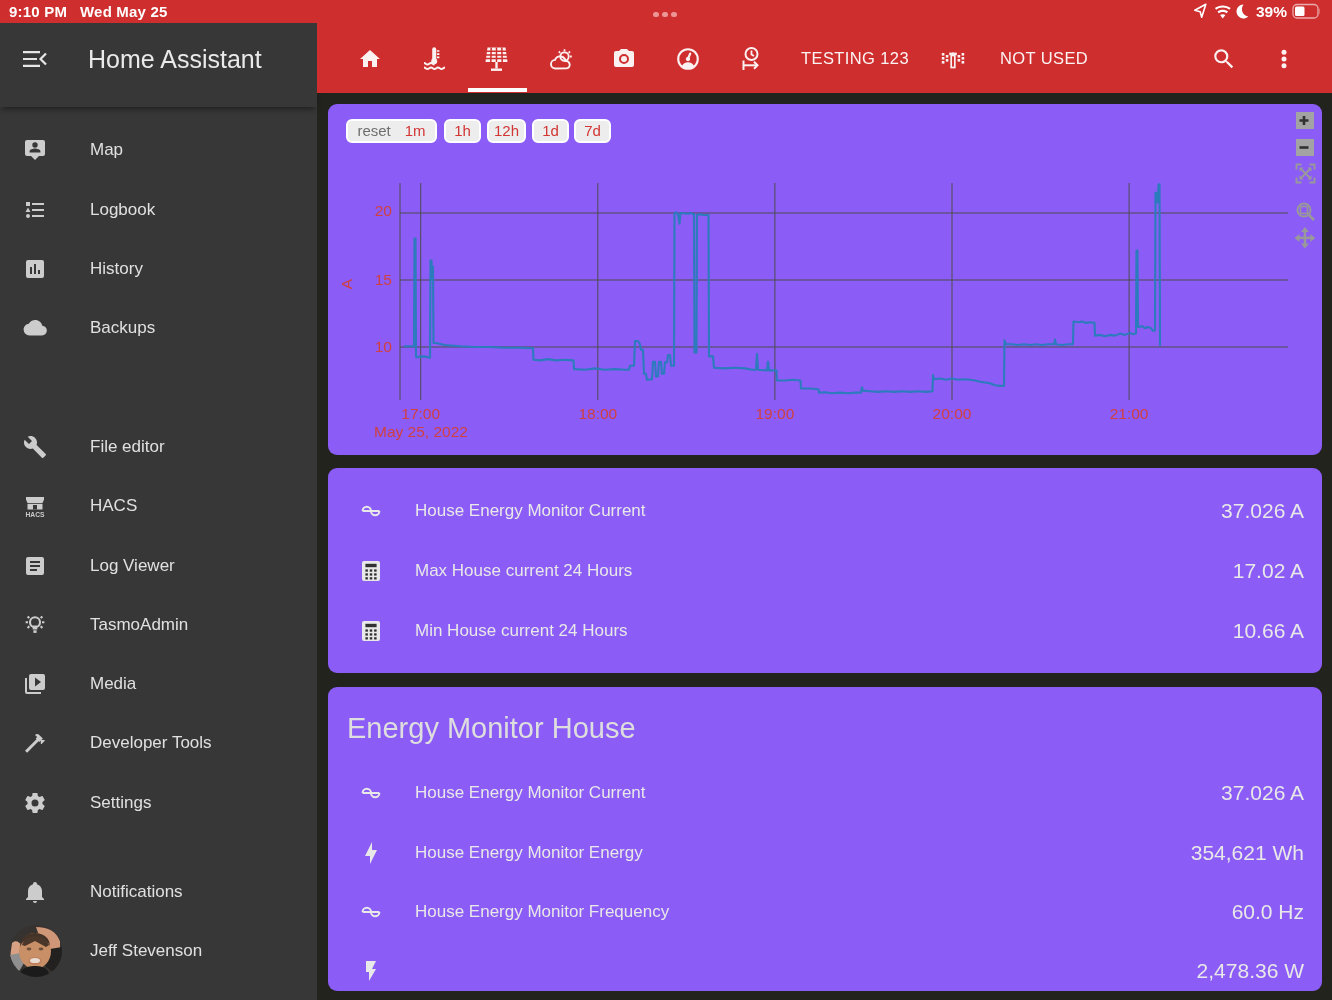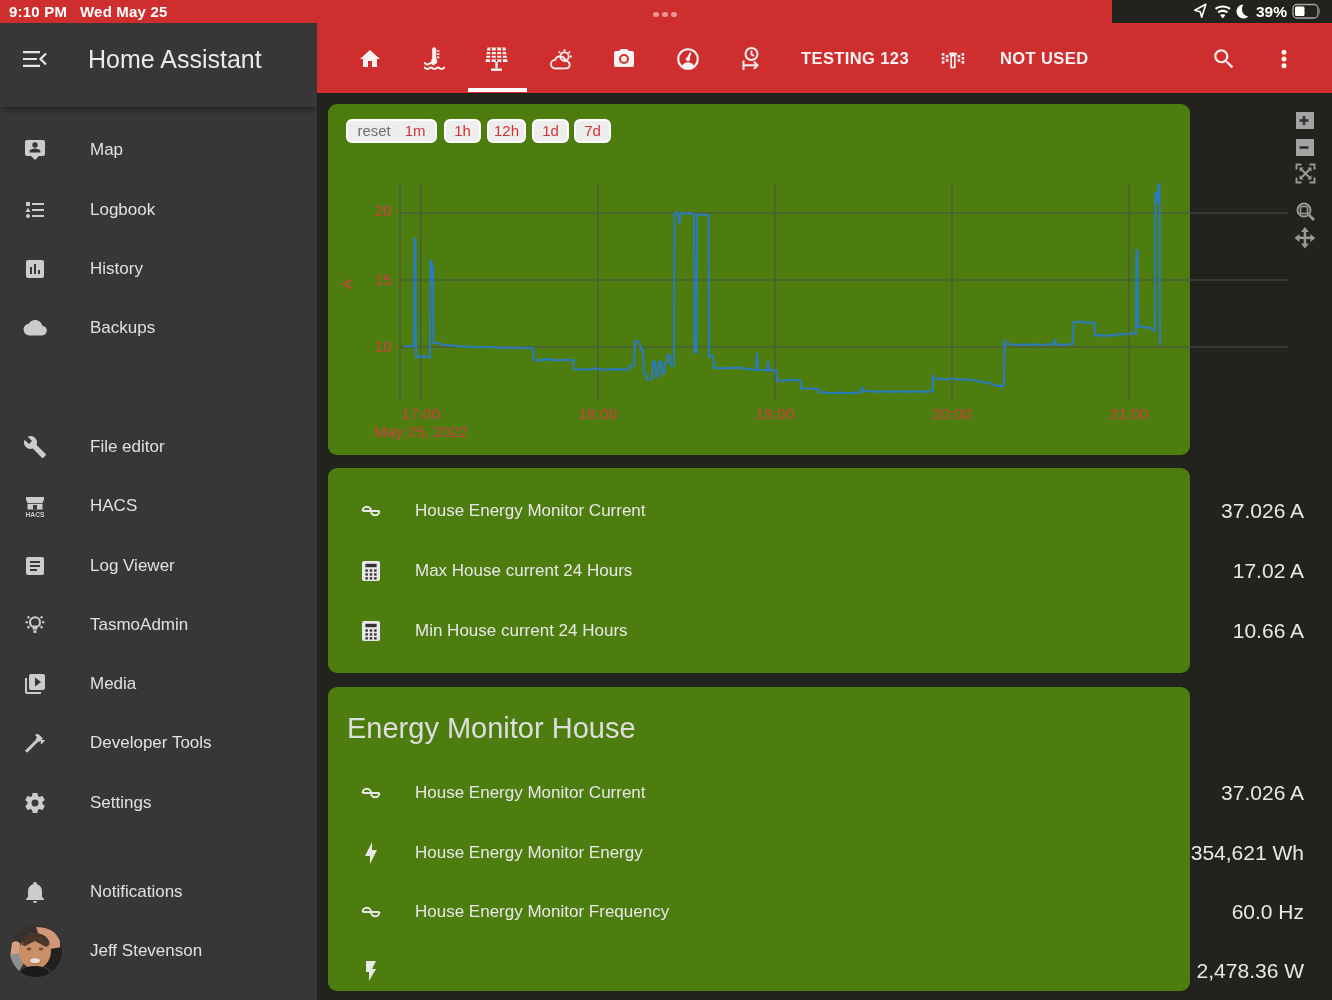--- a/index.html
+++ b/index.html
@@ -1,35 +1,35 @@
 <!DOCTYPE html>
 <html><head><meta charset="utf-8">
 <style>
 *{margin:0;padding:0;box-sizing:border-box}
 html,body{width:1332px;height:1000px;overflow:hidden;background:#23231e;font-family:"Liberation Sans",sans-serif;position:relative}
 
-#status{position:absolute;left:0;top:0;width:1112px;height:23px;background:#cf2e2e;color:#fff;z-index:50}
+#status{position:absolute;left:0;top:0;width:1332px;height:23px;background:#cf2e2e;color:#fff;z-index:50}
 #status .time{position:absolute;left:9px;top:3px;font-size:15px;font-weight:700;letter-spacing:.2px}
 #status .date{position:absolute;left:80px;top:3px;font-size:15px;font-weight:700;letter-spacing:.2px}
 .sdots{position:absolute;left:653px;top:11.5px;width:32px;height:7px}
 .sdots i{display:inline-block;width:5.5px;height:5.5px;border-radius:50%;background:rgba(255,214,214,.62);margin-right:3.5px;vertical-align:top}
 
 #sidebar{position:absolute;left:0;top:23px;width:317px;height:977px;background:#373737;z-index:20}
 #sbhead{position:absolute;left:0;top:0;width:317px;height:84px;background:#373737;z-index:5;box-shadow:0 4px 6px -2px rgba(0,0,0,.45)}
 #sbhead .title{position:absolute;left:88px;top:22px;font-size:25px;color:#eaeaea}
 .sitem{position:absolute;left:0;width:317px;height:48px;color:#e0e0e0}
 .sitem .txt{position:absolute;left:90px;top:0;height:48px;line-height:48px;font-size:17px}
 .sitem svg{position:absolute;left:23px;top:12px}
 
 #header{position:absolute;left:317px;top:23px;width:1015px;height:70px;background:#cf2e2e;z-index:20}
 .tabu{position:absolute;left:151px;top:65px;width:59px;height:4px;background:#fff}
-.htxt{position:absolute;top:0;height:70px;line-height:70px;color:#fcf4f4;font-size:16.5px;font-weight:700;letter-spacing:.4px}
+.htxt{position:absolute;top:0;height:70px;line-height:70px;color:#fcf4f4;font-size:16.5px;font-weight:400;letter-spacing:.4px}
 
 #content{position:absolute;left:317px;top:93px;width:1015px;height:907px;background:#23231e;z-index:10}
-.card{position:absolute;left:11px;width:862px;background:#4d7c0f;border-radius:9px}
+.card{position:absolute;left:11px;width:994px;background:#8b5cf6;border-radius:9px}
 #card1{top:11px;height:351px}
 #card2{top:375px;height:205px}
 #card3{top:594px;height:304px}
 .row{position:absolute;left:0;width:994px;height:48px}
 .row .lab{position:absolute;left:87px;top:0;height:48px;line-height:48px;font-size:17px;color:#e8e8e8}
 .row .val{position:absolute;right:18px;top:0;height:48px;line-height:48px;font-size:21px;color:#e8e8e8}
 .row svg{position:absolute;left:31px;top:12px}
 #c3title{position:absolute;left:19px;top:25px;font-size:29px;color:#dedede}
 
 .btn{position:absolute;top:15px;height:24px;background:#ededed;border:2px solid #fff;border-radius:6px;font-size:15px;color:#d23535;text-align:center;line-height:20px;font-weight:400}

